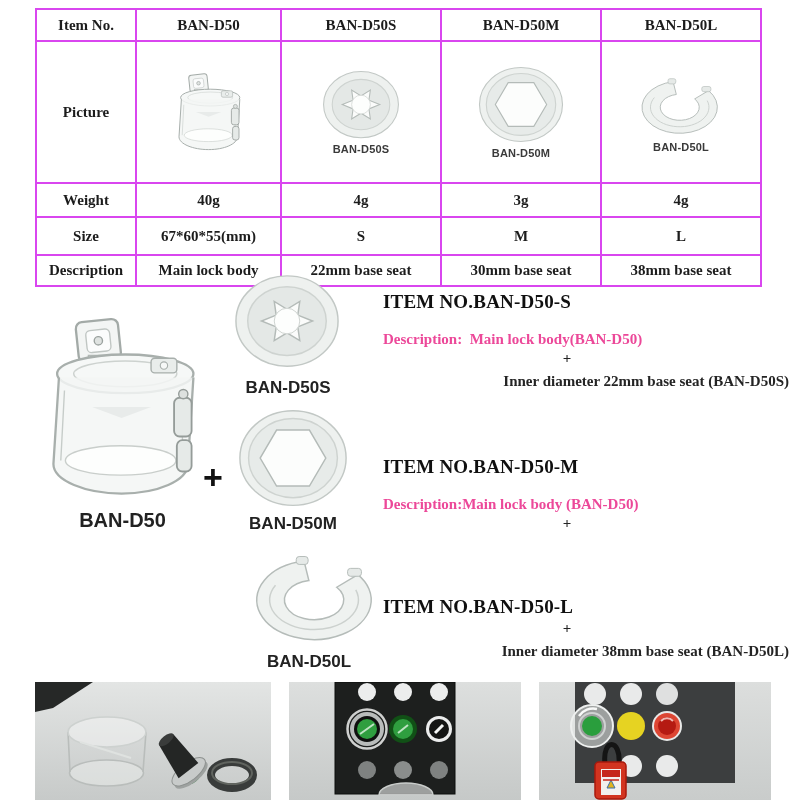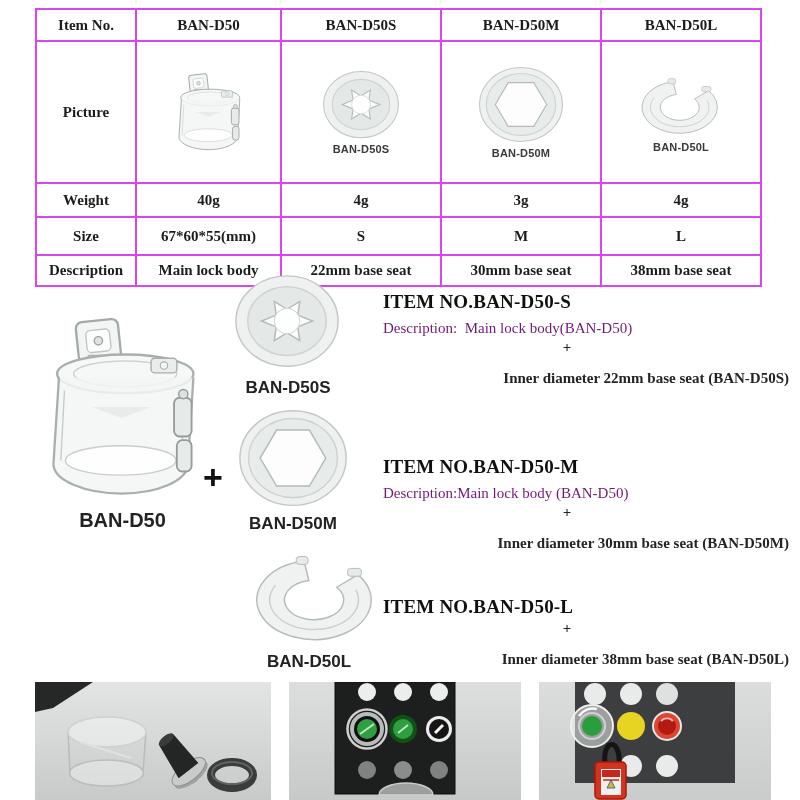--- a/index.html
+++ b/index.html
@@ -20,23 +20,23 @@
   
   .abs { position: absolute; }
   .part-label { font-family: "Liberation Sans", sans-serif; font-weight: bold;
     font-size: 17px; color: #222; text-align: center; }
   .main-label { font-family: "Liberation Sans", sans-serif; font-weight: bold;
     font-size: 20px; color: #222; text-align: center; }
   .big-plus { font-family: "Liberation Sans", sans-serif; font-weight: bold;
     font-size: 34px; color: #111; }
   .combo-text { position: absolute; left: 383px; width: 412px; }
   .ct-title { font-size: 19px; font-weight: bold; color: #101010; letter-spacing: .2px; }
-  .ct-line1 { font-size: 15px; font-weight: normal; color: #701a75; margin-top: 7px; white-space: pre; }
+  .ct-line1 { font-size: 15px; font-weight: bold; color: #ec4899; margin-top: 18px; white-space: pre; }
   .ct-plus  { font-size: 15px; font-weight: bold; color: #242424; width: 368px; text-align: center; margin-top: 2px; }
-  .ct-line2 { font-size: 15px; font-weight: bold; color: #242424; text-align: right; padding-right: 6px; margin-top: 14px; }
+  .ct-line2 { font-size: 15px; font-weight: bold; color: #242424; text-align: right; padding-right: 6px; margin-top: 6px; }
 
   
   .photos { position: absolute; left: 35px; top: 682px; width: 736px; height: 118px;
     display: flex; gap: 18px; }
   .photo { height: 118px; flex: none; }
 
   .hidden-defs { position: absolute; width: 0; height: 0; overflow: hidden; }
 </style>
 </head>
 <body>
@@ -200,21 +200,20 @@
     <div class="ct-title">ITEM NO.BAN-D50-S</div>
     <div class="ct-line1">Description:  Main lock body(BAN-D50)</div>
     <div class="ct-plus">+</div>
     <div class="ct-line2">Inner diameter 22mm base seat (BAN-D50S)</div>
   </div>
 
   <div class="combo-text" style="top:456px;">
     <div class="ct-title">ITEM NO.BAN-D50-M</div>
     <div class="ct-line1">Description:Main lock body (BAN-D50)</div>
     <div class="ct-plus">+</div>
-    <div class="ct-line2">Inner diameter 30mm base seat (BAN-D50M)</div>
   </div>
 
   <div class="combo-text" style="top:596px;">
     <div class="ct-title">ITEM NO.BAN-D50-L</div>
     <div class="ct-plus">+</div>
     <div class="ct-line2">Inner diameter  38mm base seat (BAN-D50L)</div>
   </div>
 
   <div class="photos">
 

